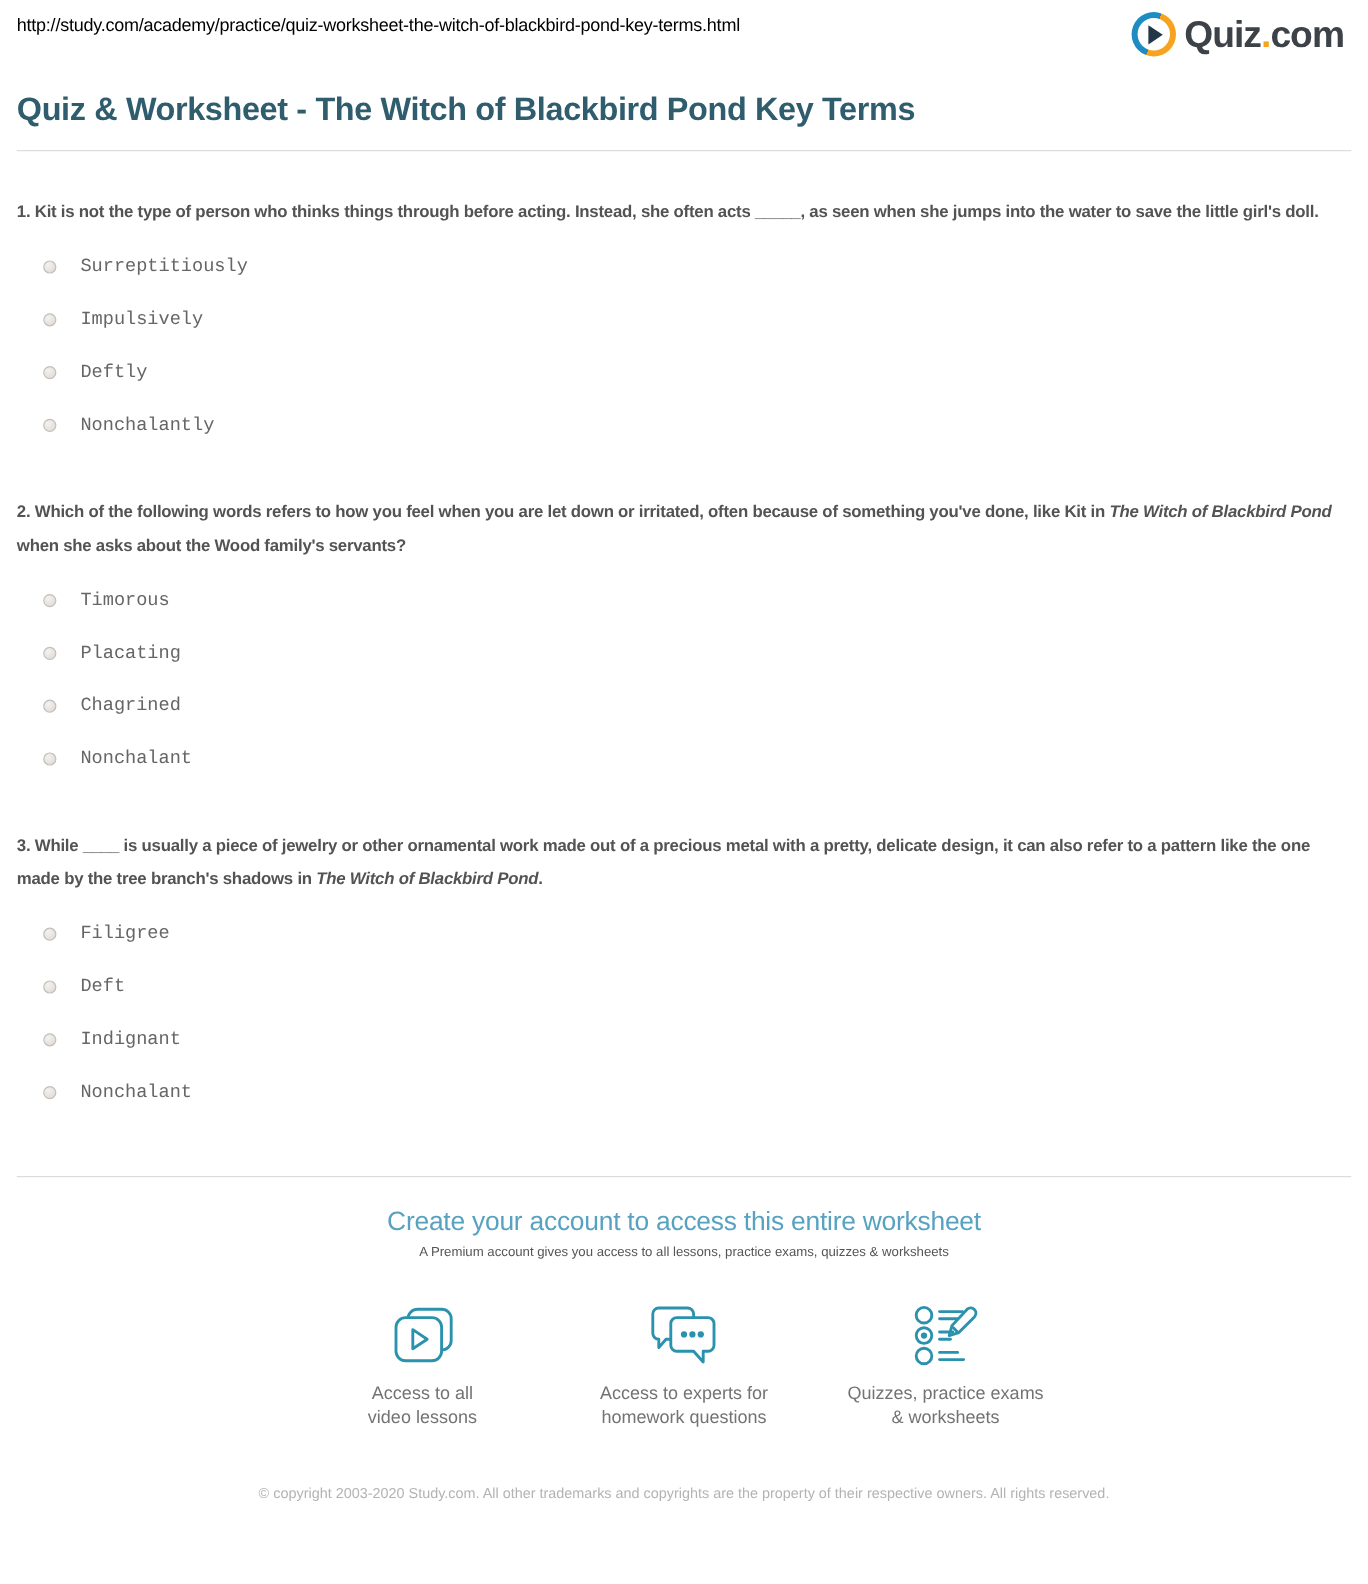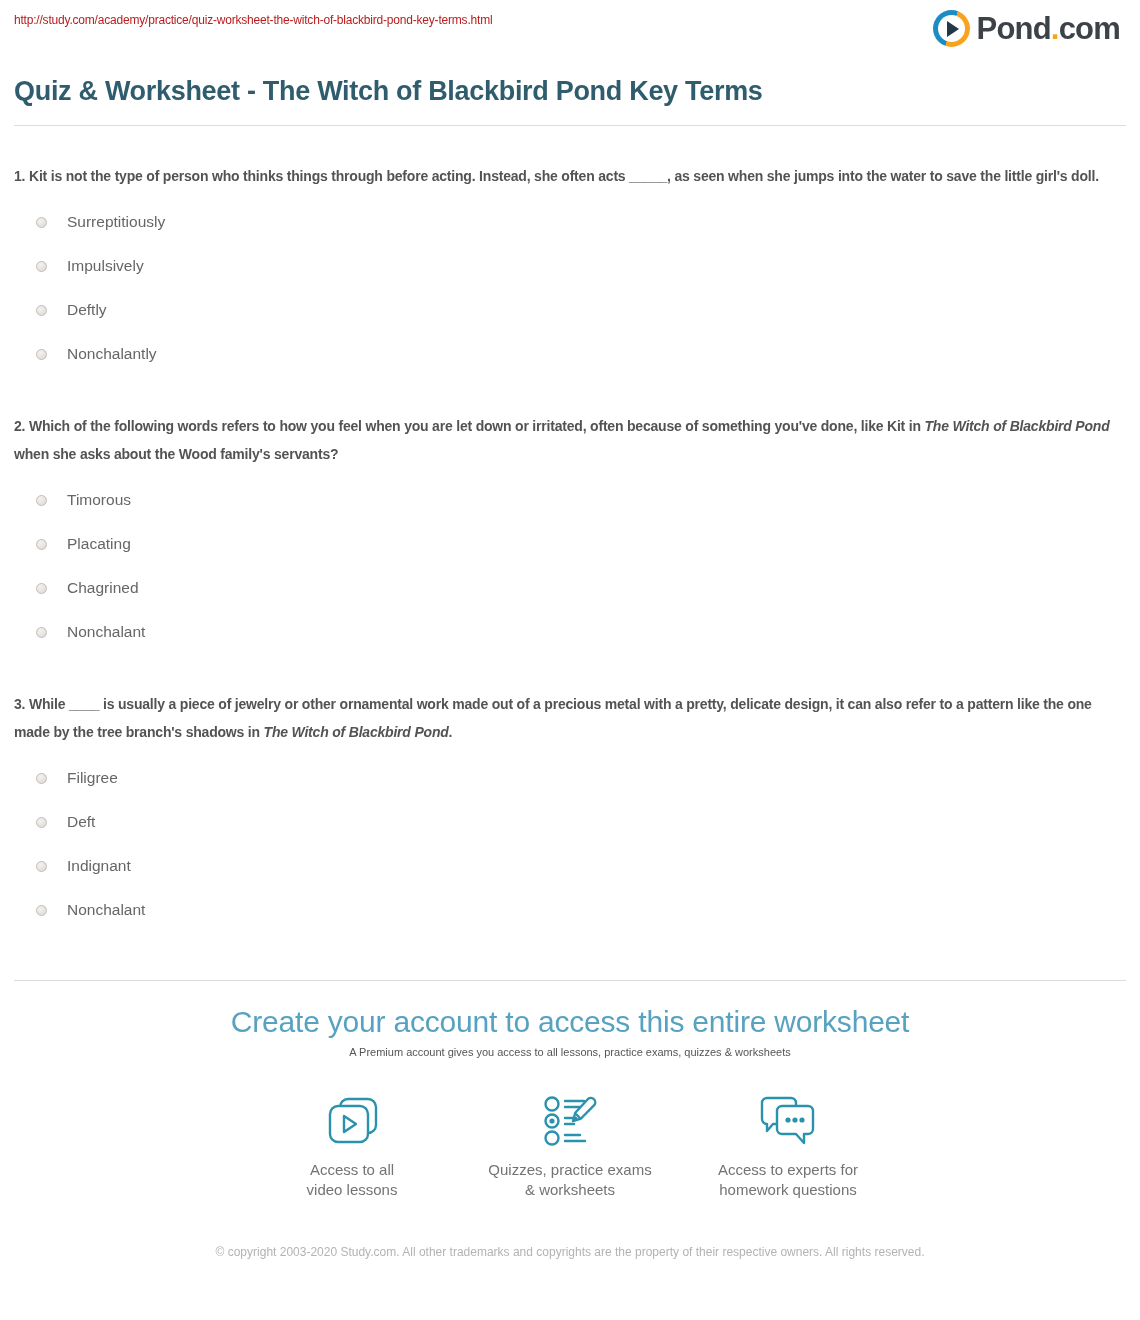--- a/index.html
+++ b/index.html
@@ -18,22 +18,22 @@
 
   
   .topbar {
     display: flex;
     justify-content: space-between;
     align-items: flex-start;
     padding-top: 10px;
     height: 58px;
   }
   .page-url {
-    font-size: 12px;
-    color: #b91c1c;
+    font-size: 15px;
+    color: #000000;
     padding-top: 3px;
     letter-spacing: -0.2px;
   }
   .logo {
     display: flex;
     align-items: center;
     gap: 7px;
     cursor: pointer;
     padding-right: 6px;
   }
@@ -95,40 +95,41 @@
     max-width: 1108px;
   }
   .q-text .italic { font-style: italic; font-weight: 700; }
   .options { margin-top: 10px; }
   .option {
     display: flex;
     align-items: center;
     height: 44px;
     padding-left: 22px;
     cursor: pointer;
+    font-family: Liberation Mono, monospace;
   }
   .radio {
     width: 11px; height: 11px;
     border-radius: 50%;
     border: 1px solid #c2beb9;
     background: radial-gradient(circle at 35% 30%, #f4f2f0 0%, #dcd8d3 100%);
     flex: 0 0 auto;
   }
   .option-label {
     margin-left: 20px;
     font-size: 15.5px;
     color: #666666;
   }
 
   
   .cta-divider { margin-top: 48px; }
   .cta { text-align: center; }
   .cta-heading {
     margin-top: 24px;
-    font-size: 30px;
+    font-size: 22px;
     font-weight: 400;
     color: #57a2c0;
     letter-spacing: -0.2px;
   }
   .cta-subheading {
     margin-top: 7px;
     font-size: 11px;
     color: #555555;
   }
   .features {
@@ -172,21 +173,21 @@
 <body>
 
 <div class="page">
 
   <header class="topbar">
     <div class="page-url">http://study.com/academy/practice/quiz-worksheet-the-witch-of-blackbird-pond-key-terms.html</div>
     <div class="logo">
       <span class="logo-badge">
           <span class="logo-play"></span>
         </span>
-      <span class="logo-text"><span>Pond</span><span class="logo-dot">.</span><span>com</span></span>
+      <span class="logo-text"><span>Quiz</span><span class="logo-dot">.</span><span>com</span></span>
     </div>
   </header>
 
   <h1 class="title">Quiz &amp; Worksheet - The Witch of Blackbird Pond Key Terms</h1>
   <hr class="divider">
 
   <section>
 
     <div class="question">
       <p class="q-text"><span>1. Kit is not the type of person who thinks things through before acting. Instead, she often acts _____, as seen when she jumps into the water to save the little girl's doll.</span></p>
@@ -268,20 +269,36 @@
         <div class="feature-icon">
           <svg width="58" height="54" viewBox="0 0 58 54">
             <rect class="stroke" x="17" y="5" width="36" height="34" rx="8"></rect>
             <rect class="whitefill" x="7" y="12" width="38" height="36" rx="8"></rect>
             <path class="stroke" d="M21 22 L33 30 L21 38 Z"></path>
           </svg>
         </div>
         <div class="feature-label">
           <div>Access to all</div>
           <div>video lessons</div>
+        </div>
+      </div>
+
+      <div class="feature">
+        <div class="feature-icon">
+          <svg width="60" height="54" viewBox="0 0 60 54">
+            <path class="stroke" d="M9 4 h24 a5 5 0 0 1 5 5 v16 a5 5 0 0 1 -5 5 h-18 l-6 7 v-7 h0 a5 5 0 0 1 -5 -5 v-16 a5 5 0 0 1 5 -5 Z"></path>
+            <path class="whitefill" d="M24 12 h26 a5 5 0 0 1 5 5 v18 a5 5 0 0 1 -5 5 h-4 v9 l-8 -9 h-14 a5 5 0 0 1 -5 -5 v-18 a5 5 0 0 1 5 -5 Z"></path>
+            <circle class="dot" cx="30" cy="26" r="2.6"></circle>
+            <circle class="dot" cx="37" cy="26" r="2.6"></circle>
+            <circle class="dot" cx="44" cy="26" r="2.6"></circle>
+          </svg>
+        </div>
+        <div class="feature-label">
+          <div>Access to experts for</div>
+          <div>homework questions</div>
         </div>
       </div>
 
       <div class="feature">
         <div class="feature-icon">
           <svg width="60" height="54" viewBox="0 0 60 54">
             <circle class="stroke" cx="12" cy="10" r="6.5"></circle>
             <circle class="stroke" cx="12" cy="27" r="6.5"></circle>
             <circle class="dot" cx="12" cy="27" r="2.6"></circle>
             <circle class="stroke" cx="12" cy="44" r="6.5"></circle>
@@ -294,36 +311,20 @@
             <path class="stroke" d="M48 5 a4.4 4.4 0 0 1 6.2 6.2 L41 24.5 L33 27 L35.3 18.7 Z"></path>
             <path class="stroke" d="M36.5 20.5 L39.5 23.5"></path>
           </svg>
         </div>
         <div class="feature-label">
           <div>Quizzes, practice exams</div>
           <div>&amp; worksheets</div>
         </div>
       </div>
 
-      <div class="feature">
-        <div class="feature-icon">
-          <svg width="60" height="54" viewBox="0 0 60 54">
-            <path class="stroke" d="M9 4 h24 a5 5 0 0 1 5 5 v16 a5 5 0 0 1 -5 5 h-18 l-6 7 v-7 h0 a5 5 0 0 1 -5 -5 v-16 a5 5 0 0 1 5 -5 Z"></path>
-            <path class="whitefill" d="M24 12 h26 a5 5 0 0 1 5 5 v18 a5 5 0 0 1 -5 5 h-4 v9 l-8 -9 h-14 a5 5 0 0 1 -5 -5 v-18 a5 5 0 0 1 5 -5 Z"></path>
-            <circle class="dot" cx="30" cy="26" r="2.6"></circle>
-            <circle class="dot" cx="37" cy="26" r="2.6"></circle>
-            <circle class="dot" cx="44" cy="26" r="2.6"></circle>
-          </svg>
-        </div>
-        <div class="feature-label">
-          <div>Access to experts for</div>
-          <div>homework questions</div>
-        </div>
-      </div>
-
     </div>
   </section>
 
   <footer class="footer">
     <p class="copyright">© copyright 2003-2020 Study.com. All other trademarks and copyrights are the property of their respective owners. All rights reserved.</p>
   </footer>
 
 </div>
 
 </body></html>

